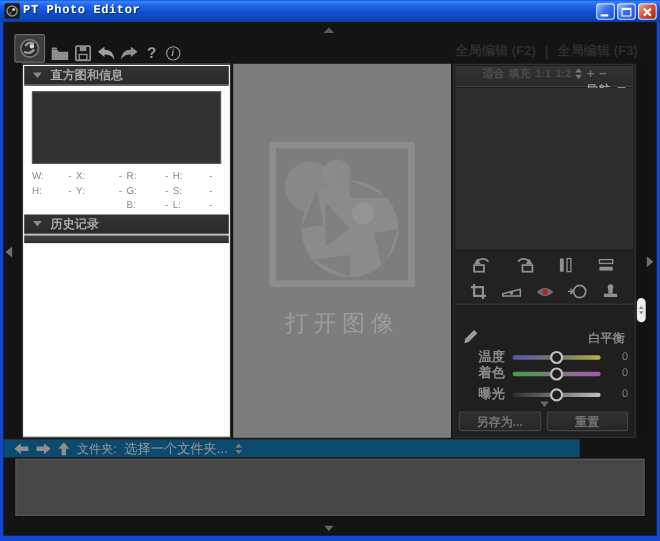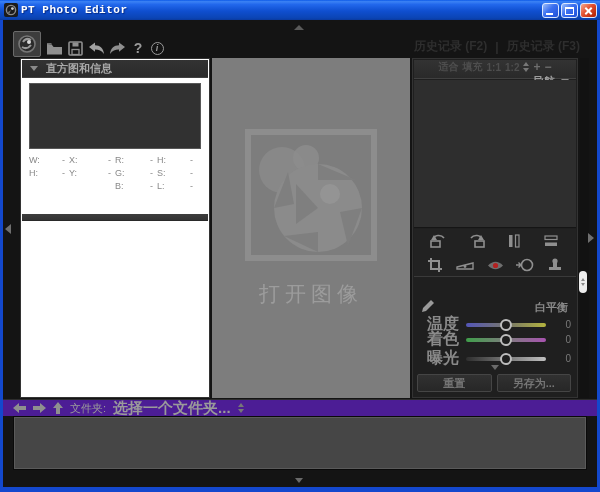--- a/index.html
+++ b/index.html
@@ -77,21 +77,21 @@
   .tools{position:absolute;left:1px;right:1px;top:170px;height:48px;background:#222;border-bottom:1px solid #3a3a3a;}
   .trow{display:flex;justify-content:space-around;align-items:center;height:24px;padding:0 6px;}
   .tool{width:26px;height:20px;display:flex;align-items:center;justify-content:center;}
   .basic-head{position:absolute;left:1px;right:1px;top:219px;height:18px;
     background:linear-gradient(180deg,#333,#2a2a2a);border-bottom:1px solid #404040;
     display:flex;align-items:center;justify-content:flex-end;gap:6px;padding:0 9px;
     color:#a8a8a8;font-size:11px;font-weight:bold;}
   .wb-row{position:absolute;left:6px;right:9px;top:240px;height:16px;display:flex;align-items:center;gap:46px;}
   .wb-label{margin-left:auto;color:#8a8a8a;font-size:11px;font-weight:bold;}
   .srow{position:absolute;left:2px;right:6px;height:13px;display:flex;align-items:center;gap:7px;}
-  .slab{width:44px;text-align:right;color:#8a8a8a;font-size:16px;font-weight:bold;}
+  .slab{width:44px;text-align:right;color:#8a8a8a;font-size:12px;font-weight:bold;}
   .track{position:relative;width:80px;height:4px;border-radius:2px;}
   .trk-temp{background:linear-gradient(90deg,#5456b8 0%,#7a7a66 55%,#b4b43e 100%);}
   .trk-tint{background:linear-gradient(90deg,#3f9e4a 0%,#7d7d7d 50%,#a853b0 100%);}
   .trk-expo{background:linear-gradient(90deg,#2e2e2e 0%,#c0c0c0 100%);}
   .knob{position:absolute;left:50%;top:-4px;margin-left:-6px;width:12px;height:12px;border-radius:50%;
     background:#1e1e1e;border:2px solid #bdbdbd;}
   .sval{margin-left:auto;color:#7a7a7a;font-size:10px;}
   .mini-tri{position:absolute;left:50%;top:306px;margin-left:-4px;}
   .rbtns{position:absolute;left:4px;right:6px;top:315px;height:18px;display:flex;gap:5px;}
   .rbtn{flex:1;background:linear-gradient(180deg,#313131,#272727);border:1px solid #454545;border-radius:2px;
@@ -101,24 +101,24 @@
   .scroll-track{position:absolute;left:580px;top:58px;width:9px;height:340px;background:#121212;}
   .scroll-thumb{position:absolute;left:579px;top:271px;width:8px;height:22px;background:#ededed;border-radius:4px;
     display:flex;flex-direction:column;align-items:center;justify-content:center;gap:2px;}
   .th-u{width:0;height:0;border-left:2px solid transparent;border-right:2px solid transparent;border-bottom:3px solid #8a8a8a;}
   .th-d{width:0;height:0;border-left:2px solid transparent;border-right:2px solid transparent;border-top:3px solid #8a8a8a;}
   .collapse-left{position:absolute;left:5px;top:224px;}
   .collapse-right{position:absolute;left:588px;top:233px;}
   .collapse-bottom{position:absolute;left:295px;top:478px;}
 
   
-  .path-bar{position:absolute;left:3px;top:399px;width:594px;height:17px;border-top:1px solid #2d2d2d;
-    display:flex;align-items:center;gap:7px;padding:0 10px;background:#4c1d95;}
+  .path-bar{position:absolute;left:3px;top:399px;width:524px;height:17px;border-top:1px solid #2d2d2d;
+    display:flex;align-items:center;gap:7px;padding:0 10px;background:#0c4a6e;}
   .path-label{color:#9a9a9a;font-size:11px;}
-  .path-value{color:#9a9a9a;font-size:15px;font-weight:bold;}
+  .path-value{color:#9a9a9a;font-size:12px;}
   .filmstrip{position:absolute;left:14px;top:417px;width:572px;height:52px;background:#464646;
     border:1px solid #5a5a5a;box-shadow:0 0 0 1px #0a0a0a;}
 </style>
 </head>
 <body>
 
 <div class="screen">
 
   <div class="titlebar">
     <div class="app-icon">
@@ -178,23 +178,23 @@
       </svg>
   </div>
   <div class="tb-icon" style="left:129px">
     <span class="tb-text">?</span>
   </div>
   <div class="tb-icon" style="left:148px">
     <span class="info-circle">i</span>
   </div>
 
   <div class="mode-bar">
-    <span>历史记录 (F2)</span>
+    <span>全局编辑 (F2)</span>
     <span>|</span>
-    <span>历史记录 (F3)</span>
+    <span>全局编辑 (F3)</span>
   </div>
   <div class="tri-up-top"></div>
 
   <div class="lpanel">
     <div class="phead" style="top:1px">
       <span class="tri-down"></span>
       <span>直方图和信息</span>
     </div>
     <div class="hist-box"></div>
     <div class="info-grid">
@@ -221,20 +221,24 @@
       <div class="info-row">
         <span class="ilab"></span>
           <span class="ival"></span>
         <span class="ilab"></span>
           <span class="ival"></span>
         <span class="ilab">B:</span>
           <span class="ival">-</span>
         <span class="ilab">L:</span>
           <span class="ival">-</span>
       </div>
+    </div>
+    <div class="phead" style="top:136px">
+      <span class="tri-down"></span>
+      <span>历史记录</span>
     </div>
     <div class="hist-strip"></div>
   </div>
   <div class="collapse-left tri-left"></div>
 
   <div class="canvas">
     <div class="open-box">
       <svg width="134" height="138" viewBox="0 0 134 138">
         <rect x="4" y="4" width="126" height="126" fill="none" stroke="#8d8d8d" stroke-width="6"></rect>
         <circle cx="38" cy="42" r="23" fill="#8a8a8a" opacity="0.85"></circle>
@@ -363,22 +367,22 @@
     <div class="srow" style="top:293px">
       <span class="slab">曝光</span>
       <span class="track trk-expo">
           <span class="knob"></span>
         </span>
       <span class="sval">0</span>
     </div>
     <div class="mini-tri tri-down-dim"></div>
 
     <div class="rbtns">
+      <div class="rbtn">另存为...</div>
       <div class="rbtn">重置</div>
-      <div class="rbtn">另存为...</div>
     </div>
   </div>
 
   <div class="scroll-track"></div>
   <div class="scroll-thumb">
       <span class="th-u"></span>
       <span class="th-d"></span>
     </div>
   <div class="collapse-right tri-right"></div>
 

